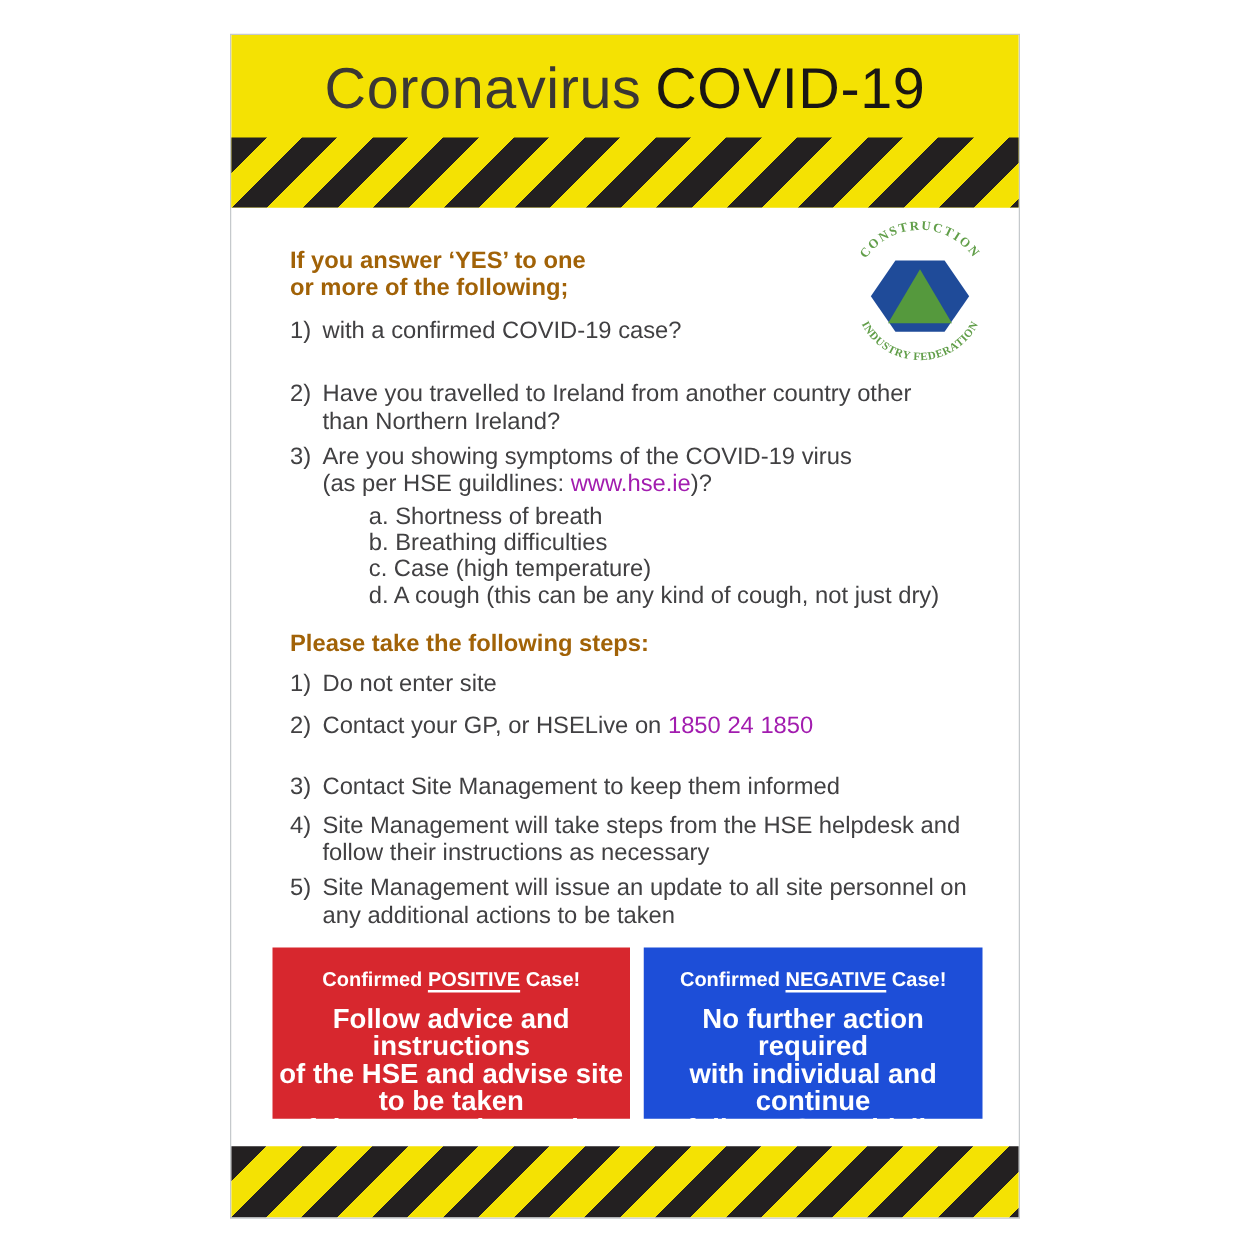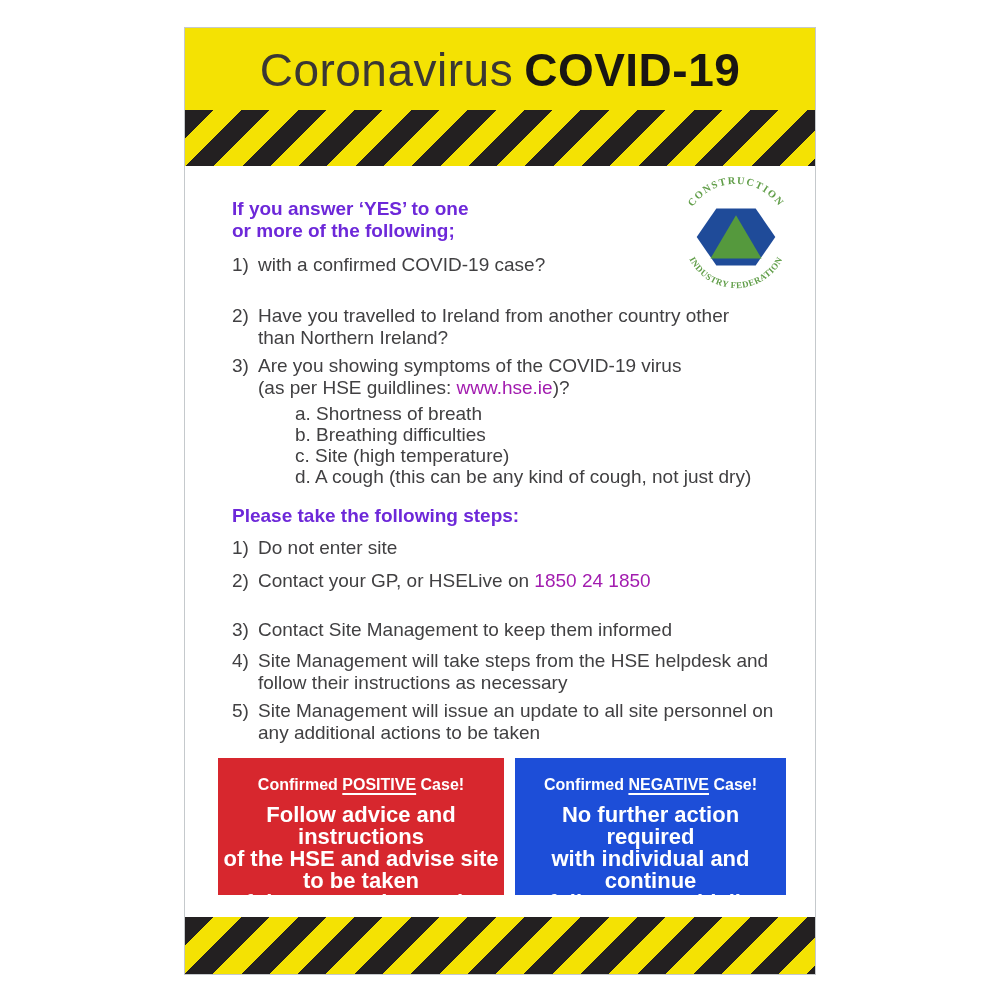--- a/index.html
+++ b/index.html
@@ -22,32 +22,32 @@
     position: absolute; top: 0; left: 0; right: 0;
     height: 138px; background: #f4e203;
   }
   .title {
     position: absolute; top: 0; left: 0; right: 0; height: 82px;
     line-height: 84px; text-align: center;
     font-size: 46px; color: #3a3734; letter-spacing: 0.5px;
     white-space: nowrap;
   }
   .t-light { font-weight: 300; }
-  .t-bold  { font-weight: 700; color: #191613; margin-left: 11px; }
+  .t-bold  { font-weight: 400; color: #191613; margin-left: 11px; }
   .stripes {
     background: repeating-linear-gradient(135deg, #232021 0 20px, #f4e203 20px 40px);
   }
   .stripes-top    { position: absolute; bottom: 0; left: 0; right: 0; height: 56px; }
   .stripes-bottom { position: absolute; bottom: 0; left: 0; right: 0; height: 57px; }
 
   
   .abs  { position: absolute; }
   .copy { font-size: 19px; line-height: 22px; color: #414042; }
   .red  { color: #a21caf; }
-  .red-heading { font-size: 19px; line-height: 22px; font-weight: bold; color: #6d28d9; }
+  .red-heading { font-size: 19px; line-height: 22px; font-weight: bold; color: #a16207; }
   .block { display: block; }
   .item { display: flex; }
   .num  { flex: 0 0 26px; }
 
   .intro         { left: 47px;  top: 170px; }
   .logo          { left: 492px; top: 148px; width: 118px; height: 118px; }
   .q1            { left: 47px;  top: 226px; }
   .q2            { left: 47px;  top: 277px; }
   .q3            { left: 47px;  top: 327px; }
   .symptoms      { left: 110px; top: 375px; line-height: 21px; }
@@ -135,21 +135,21 @@
     <span class="num">3)</span>
     <span class="txt">
       <span class="block">Are you showing symptoms of the COVID-19 virus</span>
       <span class="block"><span>(as per HSE guildlines: </span><span class="red">www.hse.ie</span><span>)?</span></span>
     </span>
   </div>
 
   <div class="abs symptoms copy">
     <span class="block">a. Shortness of breath</span>
     <span class="block">b. Breathing difficulties</span>
-    <span class="block">c. Site (high temperature)</span>
+    <span class="block">c. Case (high temperature)</span>
     <span class="block">d. A cough (this can be any kind of cough, not just dry)</span>
   </div>
 
   <div class="abs steps-heading red-heading">Please take the following steps:</div>
 
   <div class="abs s1 item copy">
     <span class="num">1)</span>
     <span class="txt">Do not enter site</span>
   </div>
 

